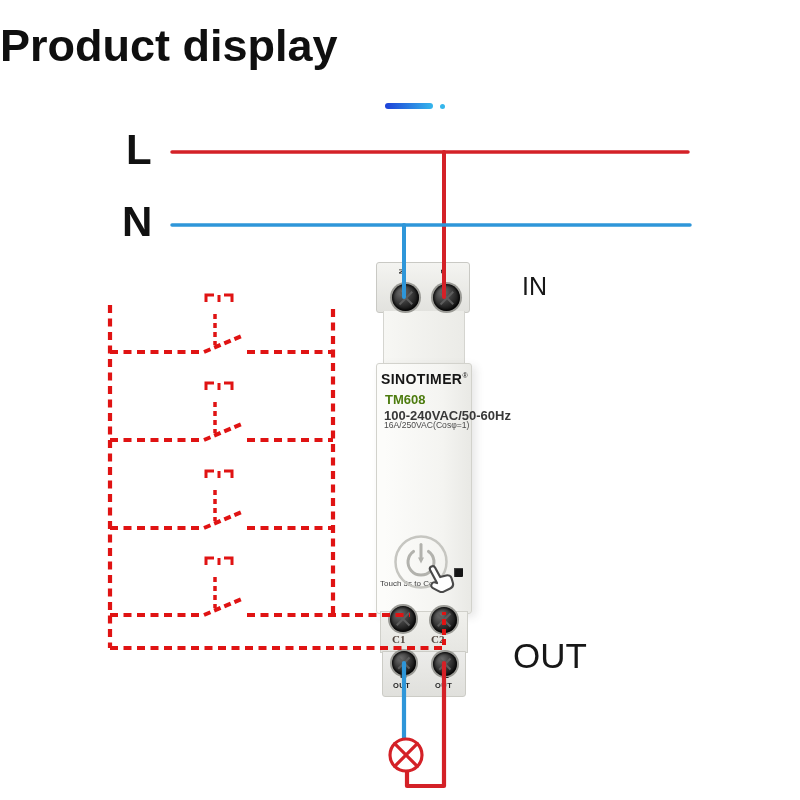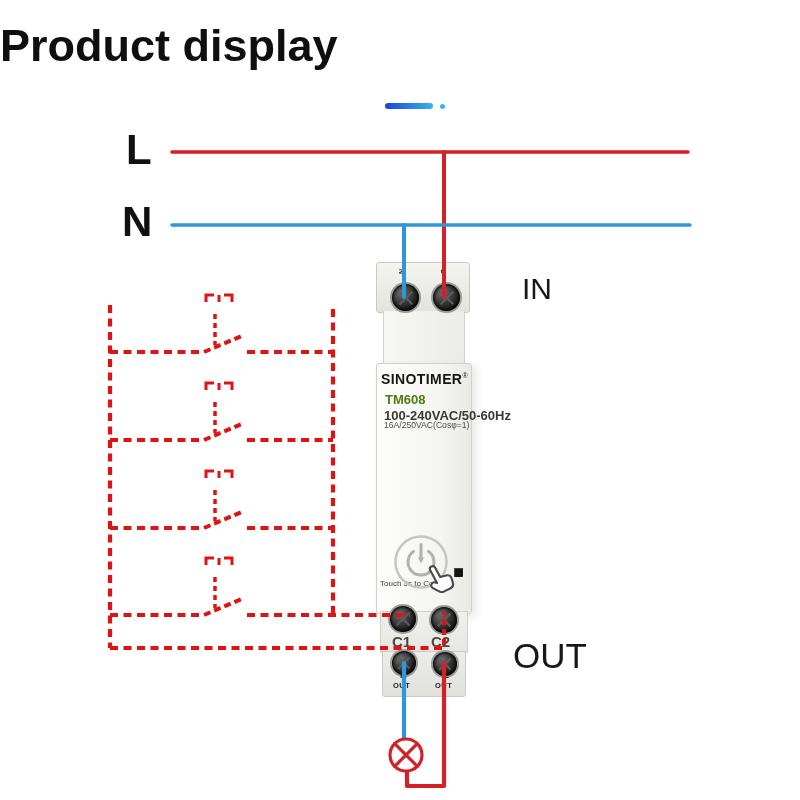--- a/index.html
+++ b/index.html
@@ -10,21 +10,21 @@
   
   .page-title{left:0;right:0;top:20px;text-align:left;font-size:45px;font-weight:700;
               color:#0f0f0f;letter-spacing:0;}
   .accent-bar{left:385px;top:103px;width:48px;height:6px;border-radius:3px;
               background:linear-gradient(90deg,#1d41d8,#35b6ec);}
   .accent-dot{left:440px;top:104px;width:5px;height:5px;border-radius:50%;background:#35b6ec;}
 
   
   .lbl-L{left:126px;top:126px;font-size:42px;font-weight:700;color:#111;}
   .lbl-N{left:122px;top:198px;font-size:42px;font-weight:700;color:#111;}
-  .lbl-IN{left:522px;top:272px;font-size:30px;font-weight:500;color:#171717;}
+  .lbl-IN{left:522px;top:272px;font-size:25px;font-weight:500;color:#171717;}
   .lbl-OUT{left:513px;top:636px;font-size:35px;font-weight:500;color:#171717;}
 
   
   .top-block{left:376px;top:262px;width:92px;height:49px;border:1px solid #c9c9c4;border-radius:3px;
              background:linear-gradient(180deg,#f4f4f1,#e2e2de);}
   .neck{left:383px;top:311px;width:80px;height:53px;border:1px solid #d5d5d0;border-top:none;
         background:linear-gradient(90deg,#f7f7f4,#ebebe7);}
   .main-body{left:376px;top:363px;width:94px;height:249px;border:1px solid #d2d2cc;border-radius:3px;
              background:linear-gradient(90deg,#fcfcfa 8%,#f4f4f1 70%,#e9e9e5);
              box-shadow:4px 3px 8px rgba(60,60,60,.12);}
@@ -46,21 +46,21 @@
 
   
   .brand{left:381px;top:371px;width:84px;font-size:14px;font-weight:700;letter-spacing:.4px;
          color:#151515;text-align:center;}
   .brand sup{font-size:7px;font-weight:400;}
   .model{left:385px;top:392px;font-size:13px;font-weight:700;color:#4d7c0f;}
   .spec1{left:384px;top:408px;font-size:13px;font-weight:700;color:#383838;}
   .spec2{left:384px;top:420px;font-size:8.6px;font-weight:400;color:#4a4a4a;}
   .touch-hint{left:380px;top:579px;width:78px;font-size:8px;color:#3c3c3c;}
   .tlabel{font-size:7px;font-weight:700;color:#1c1c1c;transform:rotate(90deg);}
-  .clabel{font-size:15px;font-weight:700;color:#50453e;}
+  .clabel{font-size:11px;font-weight:700;color:#50453e;font-family:Liberation Serif, serif;}
   .olabel{font-weight:700;color:#222;}
   .led{left:454px;top:568px;width:9px;height:9px;background:#151515;border-radius:1px;
        box-shadow:inset 1px 1px 1px #444;}
 
   .overlay{position:absolute;left:0;top:0;pointer-events:none;}
 </style>
 </head>
 <body>
 
 <div class="canvas">

